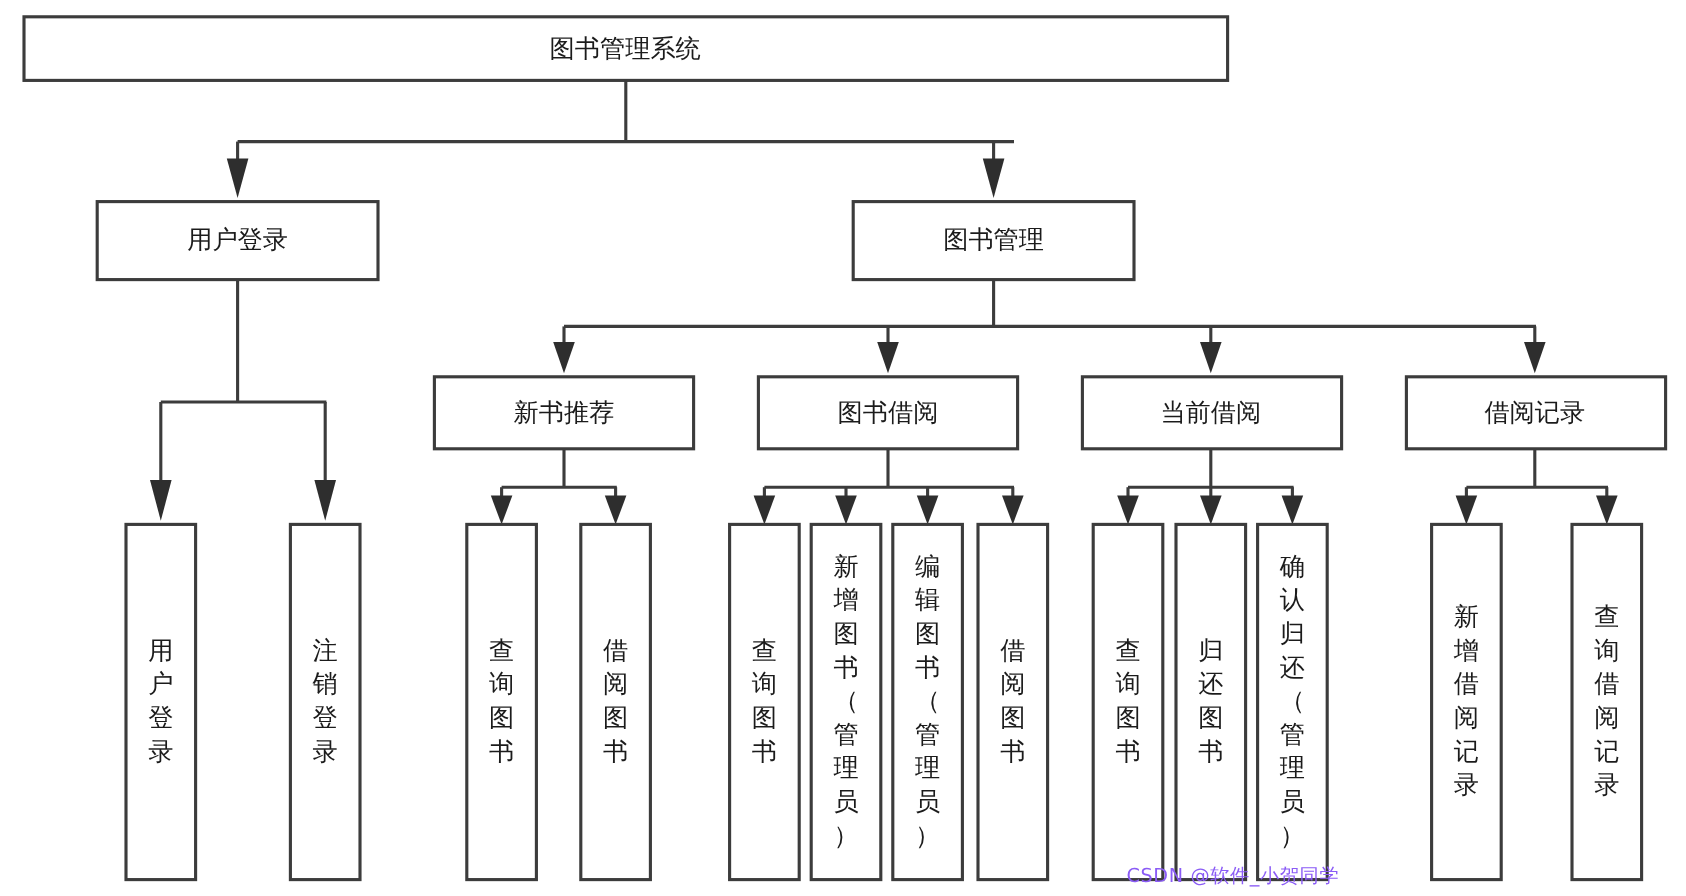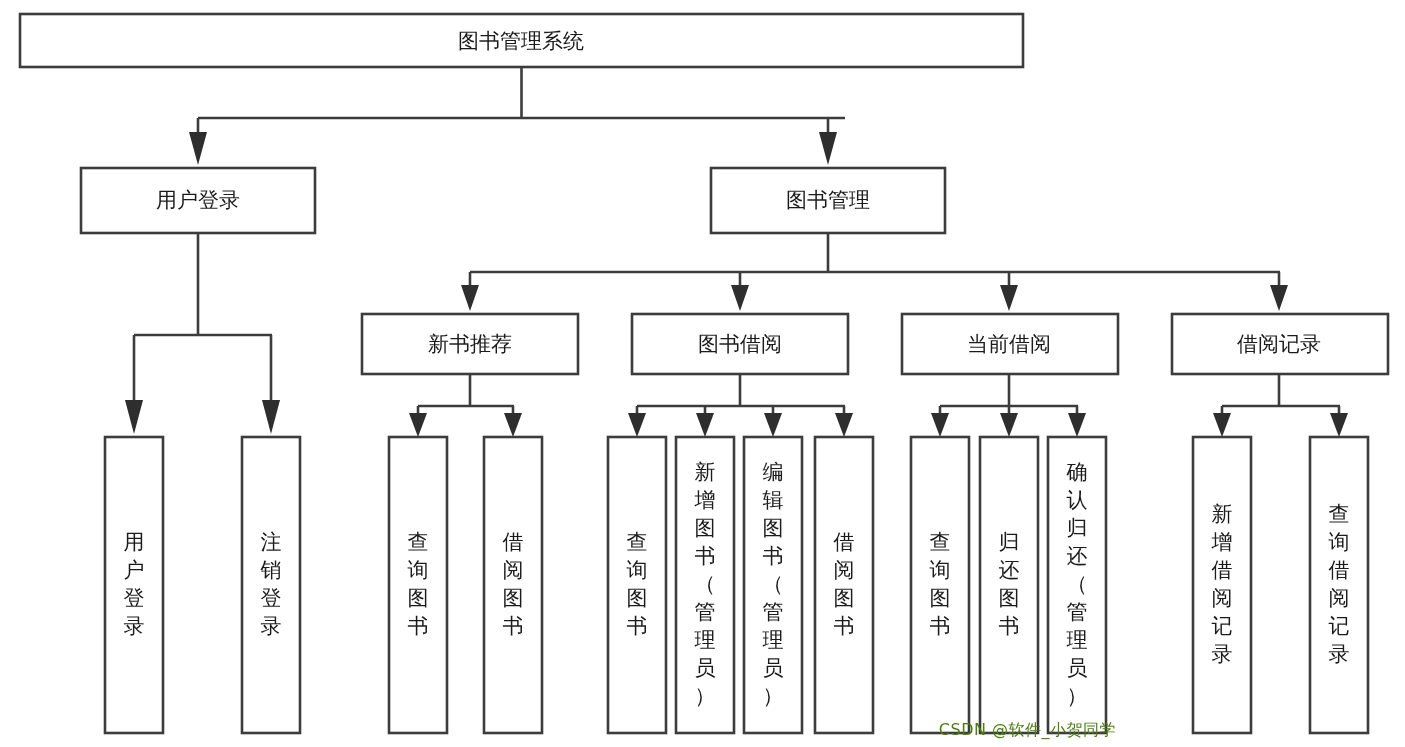--- a/index.html
+++ b/index.html
@@ -55,21 +55,21 @@
     font-family: "DejaVu Sans", "Liberation Sans", sans-serif;
     font-size: 21px;
     text-anchor: middle;
   }
   .watermark {
     position: absolute;
     right: 8px;
     bottom: 6px;
     font-family: "DejaVu Sans", "Liberation Sans", sans-serif;
     font-size: 16px;
-    color: #4d7c0f;
+    color: #8b5cf6;
     letter-spacing: 0.5px;
     white-space: nowrap;
     user-select: none;
   }
 </style>
 </head>
 <body>
 
 <div id="diagram-root">
 

